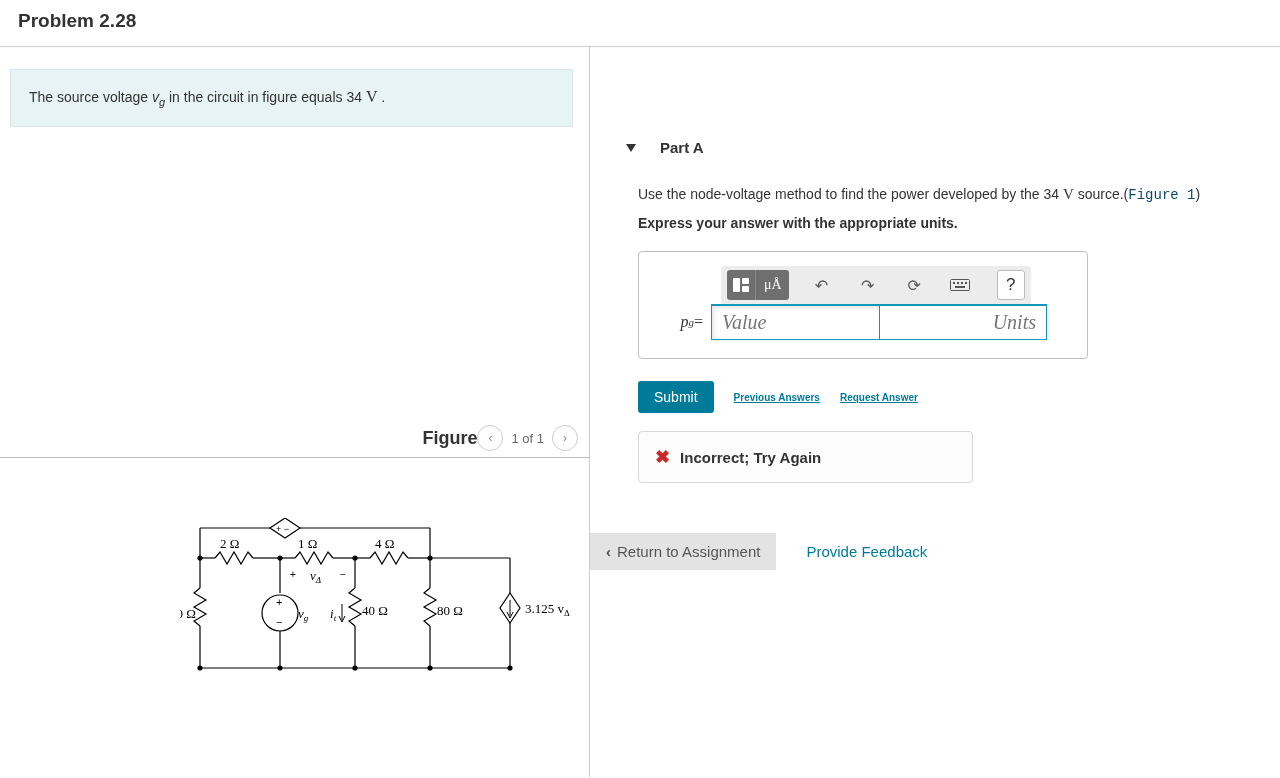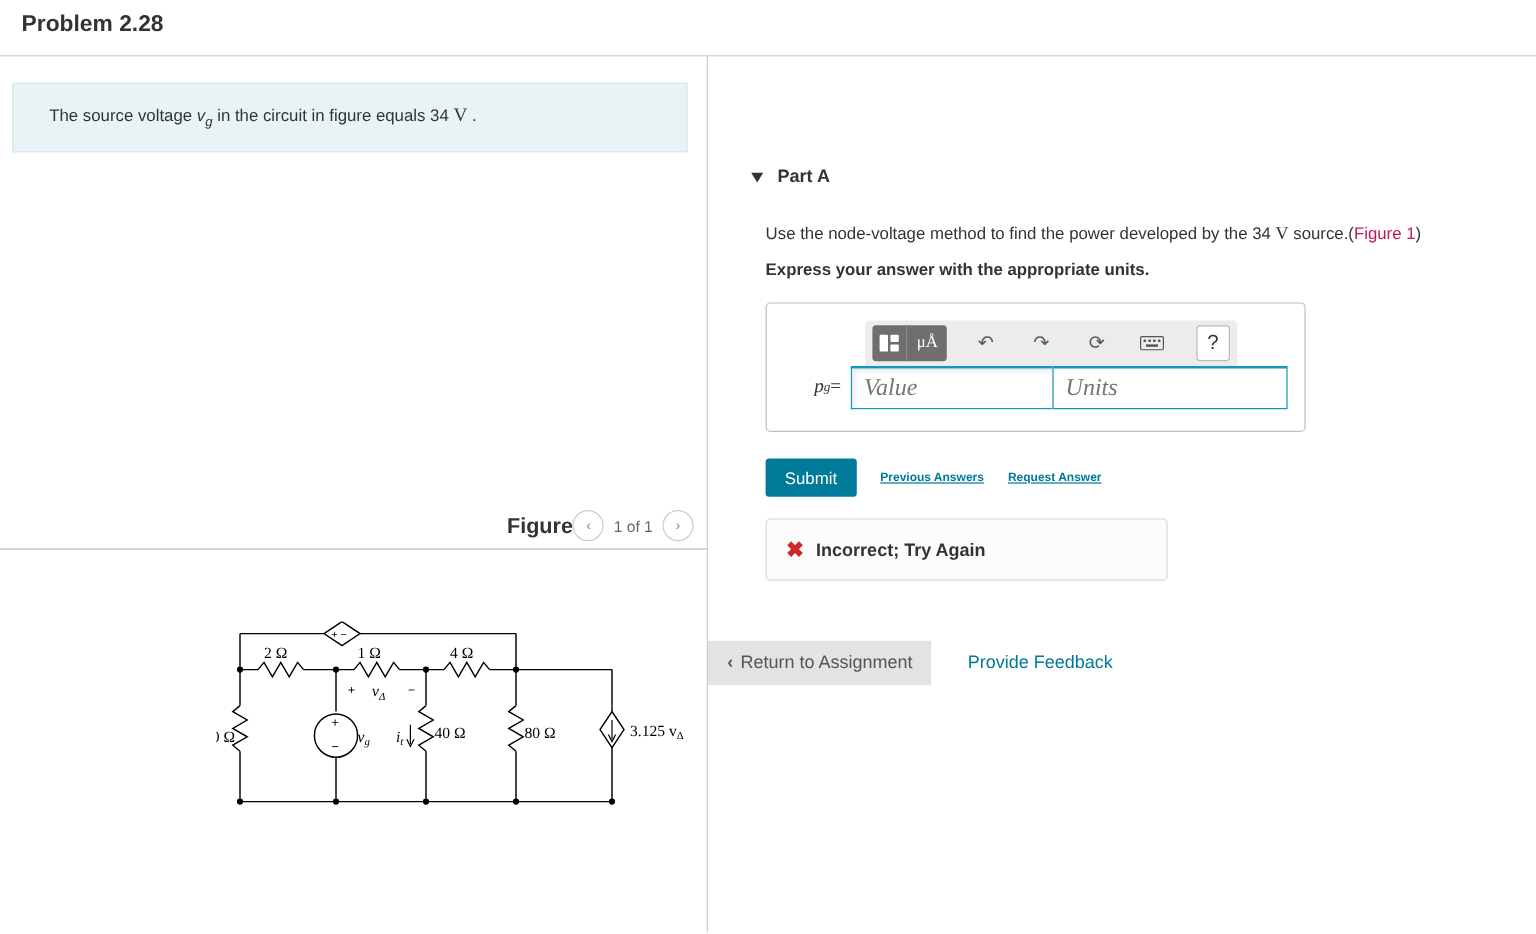--- a/index.html
+++ b/index.html
@@ -34,21 +34,21 @@
     padding: 22px 10px 0 10px;
     position: relative;
   }
   .right-col {
     flex: 1;
     padding: 0 0 0 0;
   }
   .info-box {
     background: #e7f3f4;
     border: 1px solid #d5e8ea;
-    padding: 18px 30px;
+    padding: 18px 18px;
     font-size: 14px;
     color: #333;
     margin: 0 0 0 0;
     width: 563px;
   }
   .info-box .vg { font-style: italic; }
   .info-box .sub { font-size: 11px; vertical-align: sub; font-style: italic; }
   .info-box .volt { font-family: 'Times New Roman', serif; font-size: 16px; }
 
   .figure-wrap {
@@ -89,21 +89,21 @@
   }
   .circuit {
     margin-top: 60px;
     margin-left: 90px;
   }
 
   
   .part-header {
     display: flex;
     align-items: center;
-    gap: 12px;
+    gap: 24px;
     padding: 22px 0 0 36px;
     margin-top: 70px;
     text-align: right;
   }
   .caret-down {
     width: 0; height: 0;
     border-left: 5px solid transparent;
     border-right: 5px solid transparent;
     border-top: 8px solid #333;
   }
@@ -112,21 +112,21 @@
     font-weight: bold;
   }
   .part-body {
     padding: 30px 20px 0 48px;
   }
   .prompt-line {
     font-size: 14px;
     color: #333;
   }
   .prompt-line .volt { font-family: 'Times New Roman', serif; font-size: 15px; }
-  .prompt-line a { color: #be185d; text-decoration: none; }
+  .prompt-line a { color: #0c4a6e; text-decoration: none; font-family: Liberation Mono, monospace; }
   .bold-line {
     font-weight: bold;
     margin-top: 12px;
     font-size: 14px;
   }
   .answer-box {
     border: 1px solid #bfbfbf;
     border-radius: 4px;
     margin-top: 20px;
     width: 450px;
@@ -202,23 +202,24 @@
     outline: none;
   }
   .value-input {
     width: 168px;
     border-right: none;
     border-top-width: 2px;
     border-color: #1297b8;
     box-shadow: inset 2px 2px 4px rgba(0,0,0,0.1);
   }
   .units-input {
-    width: 196px;
+    width: 168px;
     border-top-width: 2px;
     border-color: #1297b8;
+    text-align: right;
   }
   .actions-row {
     margin-top: 22px;
     margin-left: 48px;
     display: flex;
     align-items: center;
     gap: 20px;
   }
   .submit-btn {
     background: #007a99;

